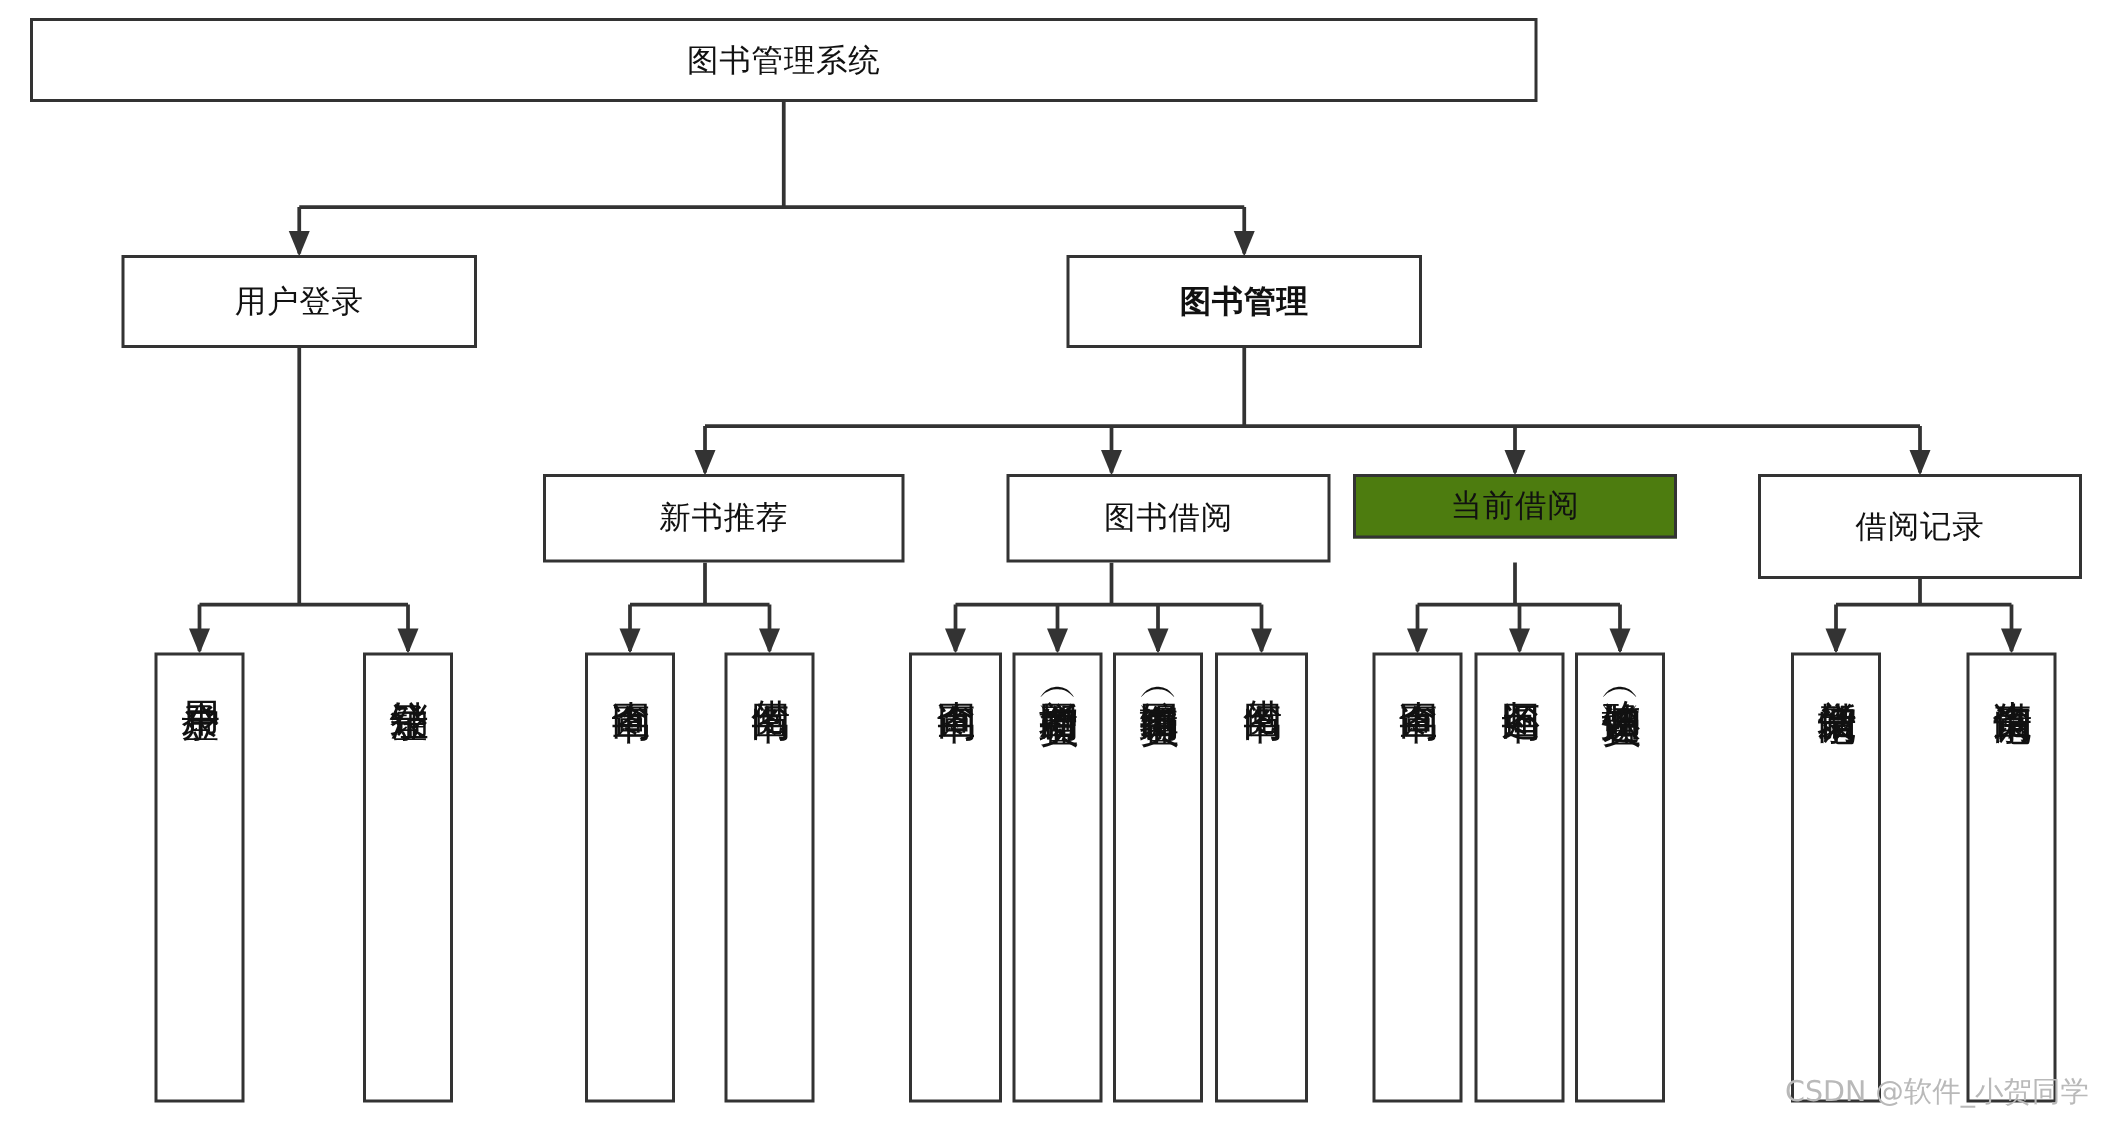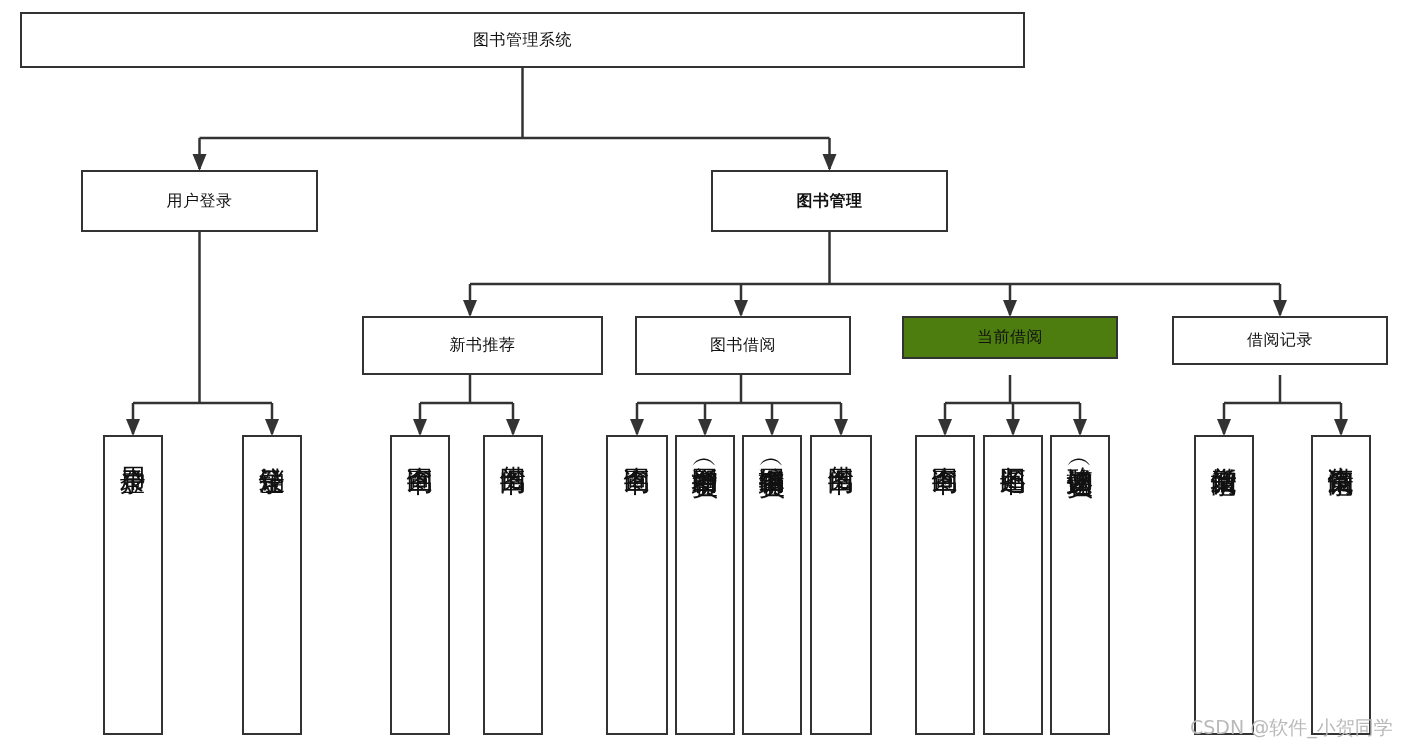--- a/index.html
+++ b/index.html
@@ -38,21 +38,21 @@
     z-index: 2;
   }
   .node .lbl {
     display: block;
     text-align: center;
     line-height: 1.18;
     letter-spacing: 0.5px;
   }
   
   .node.horiz .lbl {
-    font-size: 16px;
+    font-size: 21px;
     white-space: nowrap;
   }
   
   .node.vert {
     align-items: flex-start;
     padding-top: 9px;
   }
   .node.vert .lbl {
     writing-mode: vertical-rl;
     text-orientation: upright;
@@ -134,27 +134,27 @@
       </div>
       <div class="node horiz" style="left: 81px; top: 170px; width: 237px; height: 62px; border-color: rgb(51, 51, 51); background: rgb(255, 255, 255); color: rgb(17, 17, 17);">
         <span class="lbl">用户登录</span>
       </div>
       <div class="node horiz" style="left: 711px; top: 170px; width: 237px; height: 62px; border-color: rgb(51, 51, 51); background: rgb(255, 255, 255); color: rgb(17, 17, 17); font-weight: bold;">
         <span class="lbl">图书管理</span>
       </div>
       <div class="node horiz" style="left: 362px; top: 316px; width: 241px; height: 59px; border-color: rgb(51, 51, 51); background: rgb(255, 255, 255); color: rgb(17, 17, 17);">
         <span class="lbl">新书推荐</span>
       </div>
-      <div class="node horiz" style="left: 635px; top: 316px; width: 216px; height: 59px; border-color: rgb(51, 51, 51); background: rgb(255, 255, 255); color: rgb(17, 17, 17);">
+      <div class="node horiz" style="left: 671px; top: 316px; width: 216px; height: 59px; border-color: rgb(51, 51, 51); background: rgb(255, 255, 255); color: rgb(17, 17, 17);">
         <span class="lbl">图书借阅</span>
       </div>
       <div class="node horiz" style="left: 902px; top: 316px; width: 216px; height: 43px; border-color: rgb(51, 51, 51); background: #4d7c0f; color: rgb(17, 17, 17);">
         <span class="lbl">当前借阅</span>
       </div>
-      <div class="node horiz" style="left: 1172px; top: 316px; width: 216px; height: 49px; border-color: rgb(51, 51, 51); background: rgb(255, 255, 255); color: rgb(17, 17, 17);">
+      <div class="node horiz" style="left: 1172px; top: 316px; width: 216px; height: 70px; border-color: rgb(51, 51, 51); background: rgb(255, 255, 255); color: rgb(17, 17, 17);">
         <span class="lbl">借阅记录</span>
       </div>
       <div class="node vert" style="left: 103px; top: 435px; width: 60px; height: 300px; border-color: rgb(51, 51, 51); background: rgb(255, 255, 255); color: rgb(17, 17, 17);">
         <span class="lbl">用户登录</span>
       </div>
       <div class="node vert" style="left: 242px; top: 435px; width: 60px; height: 300px; border-color: rgb(51, 51, 51); background: rgb(255, 255, 255); color: rgb(17, 17, 17);">
         <span class="lbl">注销登录</span>
       </div>
       <div class="node vert" style="left: 390px; top: 435px; width: 60px; height: 300px; border-color: rgb(51, 51, 51); background: rgb(255, 255, 255); color: rgb(17, 17, 17);">
         <span class="lbl">查询图书</span>

